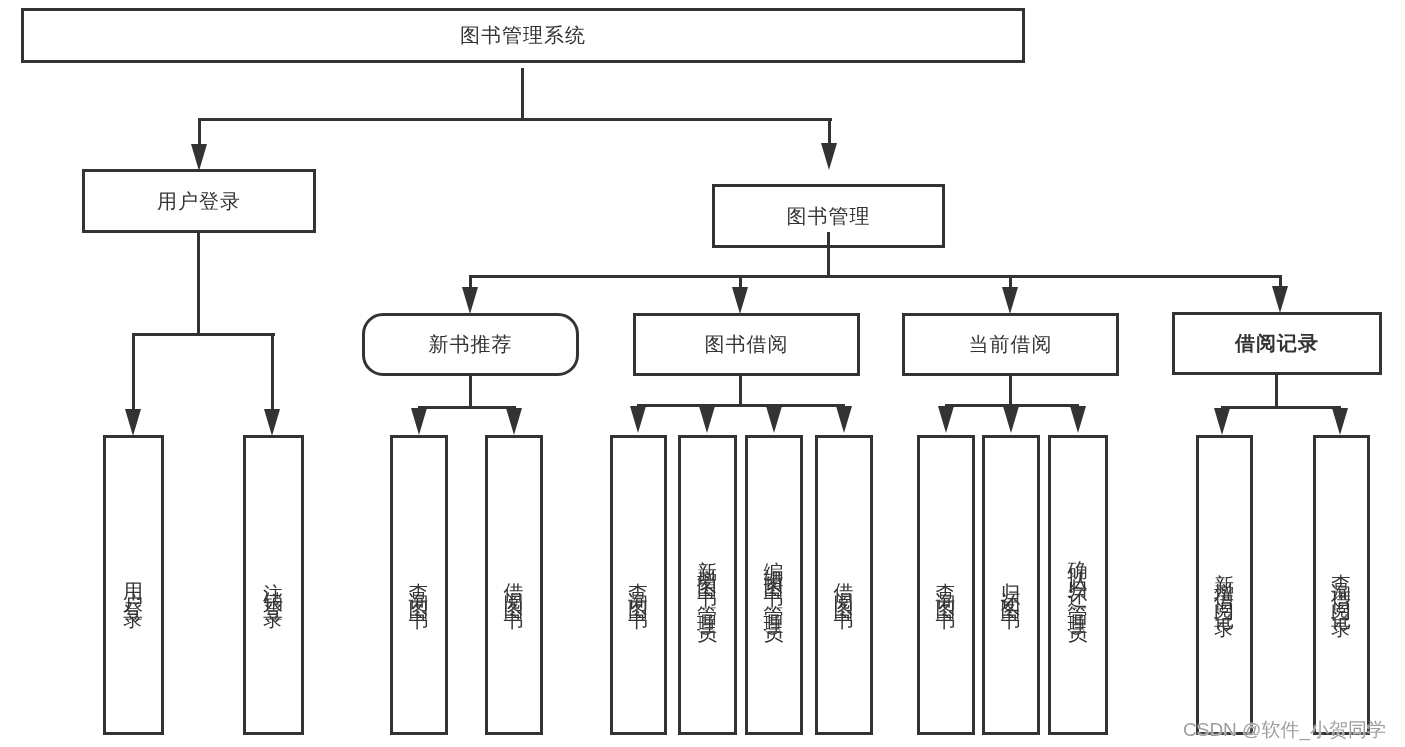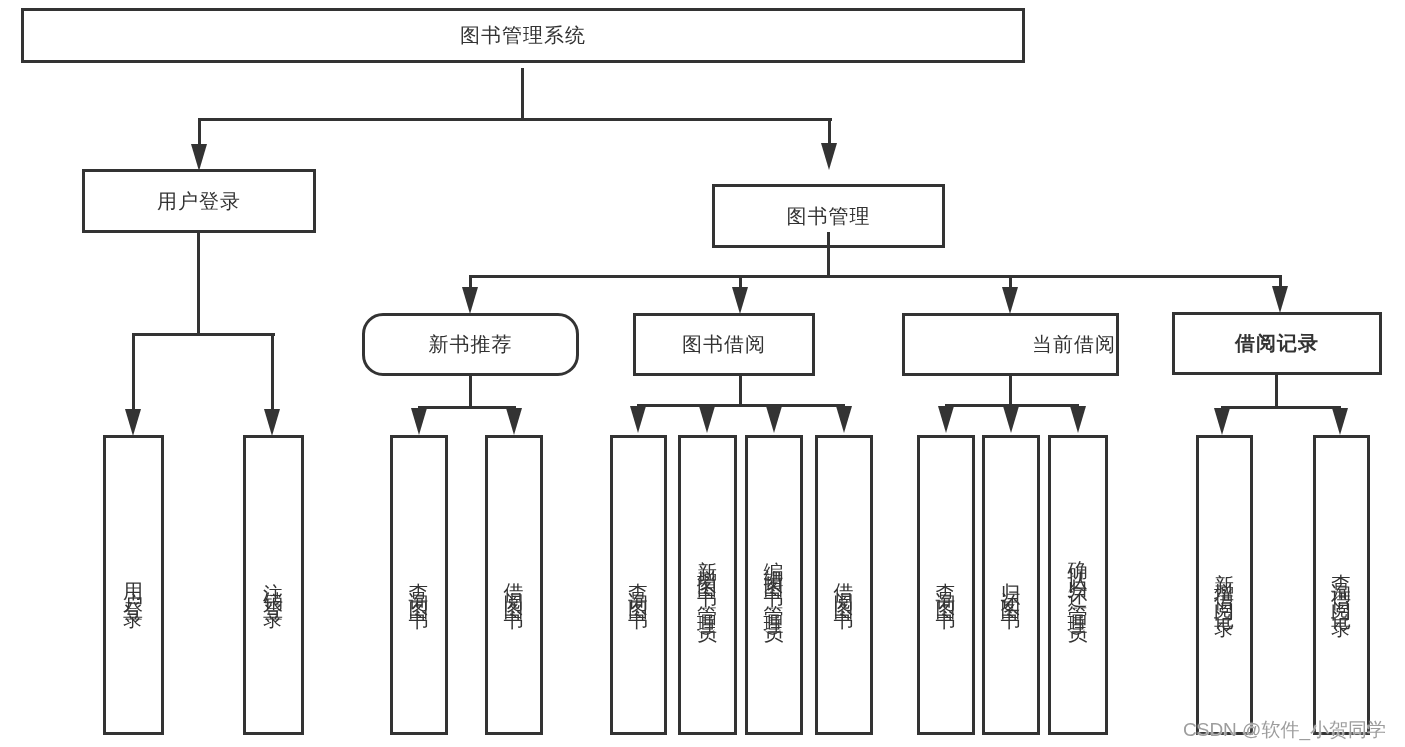--- a/index.html
+++ b/index.html
@@ -99,24 +99,24 @@
   <div class="vline" style="left:739px;top:275px;width:3px;height:15px;"></div>
   <div class="arrow" style="left:732px;top:287px;"></div>
   <div class="vline" style="left:1009px;top:275px;width:3px;height:15px;"></div>
   <div class="arrow" style="left:1002px;top:287px;"></div>
   <div class="vline" style="left:1279px;top:275px;width:3px;height:14px;"></div>
   <div class="arrow" style="left:1272px;top:286px;"></div>
 
   <div class="box" style="left:362px;top:313px;width:217px;height:63px;border-radius:21px;">
     <span>新书推荐</span>
   </div>
-  <div class="box" style="left:633px;top:313px;width:182px;height:63px;">
+  <div class="box" style="left:633px;top:313px;width:227px;height:63px;">
     <span>图书借阅</span>
   </div>
-  <div class="box" style="left:902px;top:313px;width:217px;height:63px;justify-content:flex-end;">
+  <div class="box" style="left:902px;top:313px;width:217px;height:63px;">
     <span>当前借阅</span>
   </div>
   <div class="box" style="left:1172px;top:312px;width:210px;height:63px;font-weight:bold;">
     <span>借阅记录</span>
   </div>
 
   <div class="vline" style="left:469px;top:376px;width:3px;height:33px;"></div>
   <div class="hline" style="left:418px;top:406px;width:98px;height:3px;"></div>
   <div class="arrow" style="left:411px;top:408px;"></div>
   <div class="arrow" style="left:506px;top:408px;"></div>

